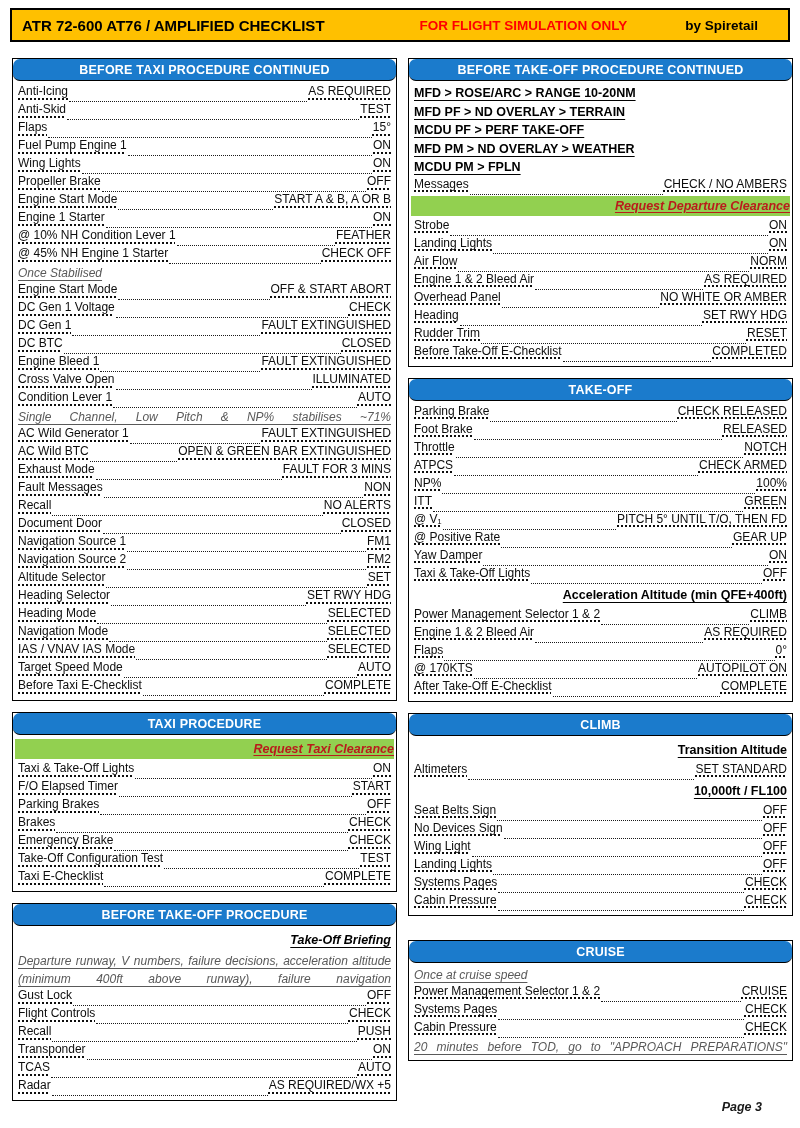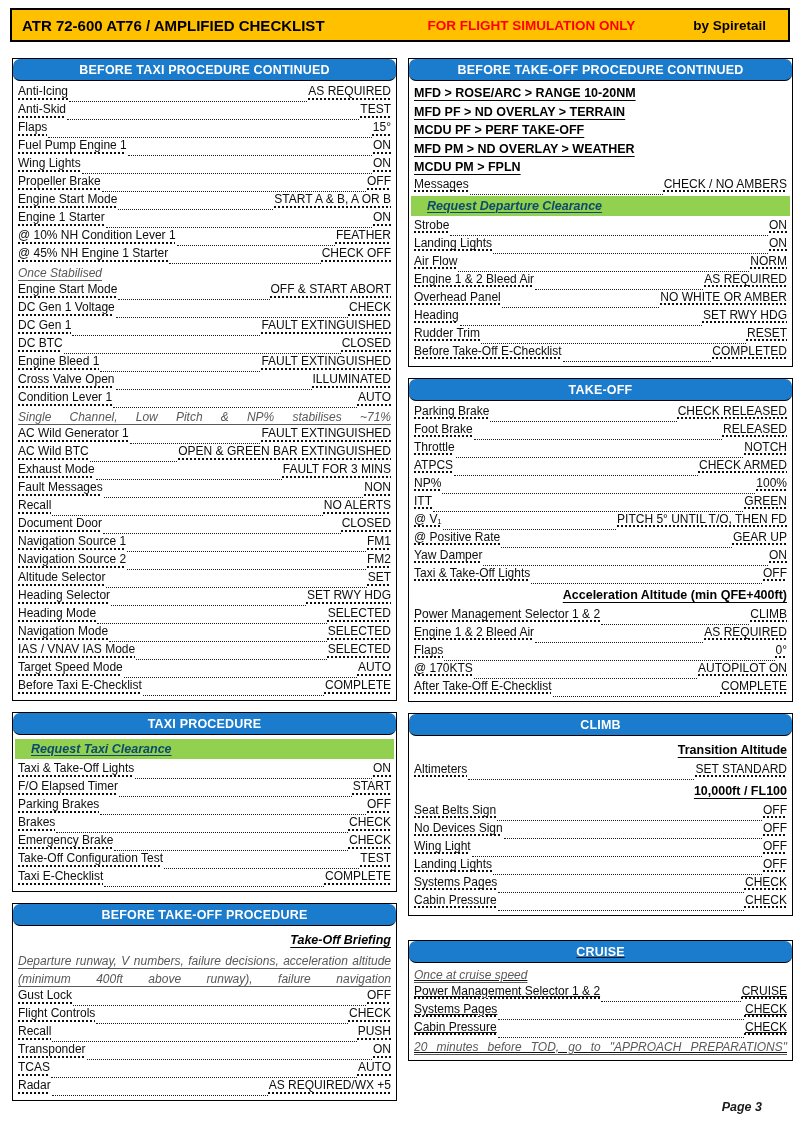--- a/index.html
+++ b/index.html
@@ -9,26 +9,26 @@
     -webkit-font-smoothing:antialiased;
   }
   
   .topbar{
     position:absolute;left:10px;top:8px;width:780px;height:34px;
     background:#FFC000;border:2px solid #000;box-sizing:border-box;
     display:flex;align-items:center;
   }
   .topbar .title{font-weight:bold;font-size:15px;color:#000;padding-left:10px;white-space:nowrap;}
   .topbar .warning{font-weight:bold;font-size:13.5px;color:#FF0000;margin-left:auto;white-space:nowrap;}
-  .topbar .credit{font-weight:bold;font-size:13.5px;color:#000;margin-left:58px;margin-right:22px;white-space:nowrap;}
+  .topbar .credit{font-weight:bold;font-size:13.5px;color:#000;margin-left:58px;margin-right:30px;white-space:nowrap;}
   
   .columns{position:absolute;top:58px;left:12px;width:776px;display:flex;gap:11px;align-items:flex-start;}
   .col{flex:0 0 385px;width:385px;display:flex;flex-direction:column;}
   .section{border:1.6px solid #000;background:#fff;margin-bottom:11px;box-sizing:border-box;}
-  .col-right .section:last-child{margin-top:13px;text-decoration:underline;}
+  .col-right .section:last-child{margin-top:13px;}
   .section-header{
     background:#1B7BCC;color:#fff;font-weight:bold;font-size:12.5px;text-align:center;
     padding:4px 0 3px;border-bottom:1.6px solid #000;letter-spacing:.2px;border-radius:7px;
   }
   .section-body{padding:3px 0 4px;}
   
   .row{display:flex;align-items:baseline;height:18px;font-size:12px;margin:0 5px;color:#0d0d0d;}
   .row .lbl,.row .val{
     white-space:nowrap;
     text-decoration-line:underline;text-decoration-style:dotted;
@@ -42,22 +42,22 @@
   }
   .note.justify{text-align:justify;text-align-last:justify;white-space:normal;height:auto;overflow:visible;}
   .boldline{
     font-weight:bold;font-size:12.5px;color:#000;height:18.6px;line-height:18.6px;margin:0 5px;
     text-decoration:underline;text-decoration-thickness:1.4px;text-underline-offset:3px;white-space:nowrap;
   }
   .heading{font-weight:bold;font-size:12.5px;color:#000;text-align:right;height:19px;line-height:19px;margin:2px 5px;}
   .heading.italic{font-style:italic;}
   .heading span{text-decoration:underline;text-decoration-thickness:1.4px;text-underline-offset:3px;}
   .banner{
-    background:#92D050;text-align:left;font-weight:bold;font-style:italic;font-size:12.5px;color:#0c4a6e;
-    padding:3px 16px;margin:1px 2px 2px;
+    background:#92D050;text-align:right;font-weight:bold;font-style:italic;font-size:12.5px;color:#b91c1c;
+    padding:3px 0;margin:1px 2px 2px;
   }
   .banner span{text-decoration:underline;text-decoration-thickness:1.4px;text-underline-offset:2px;}
   
   .page-num{
     position:absolute;right:38px;bottom:14px;font-style:italic;font-weight:600;font-size:12.5px;color:#1a1a1a;
   }
 </style>
 </head>
 <body>
 

